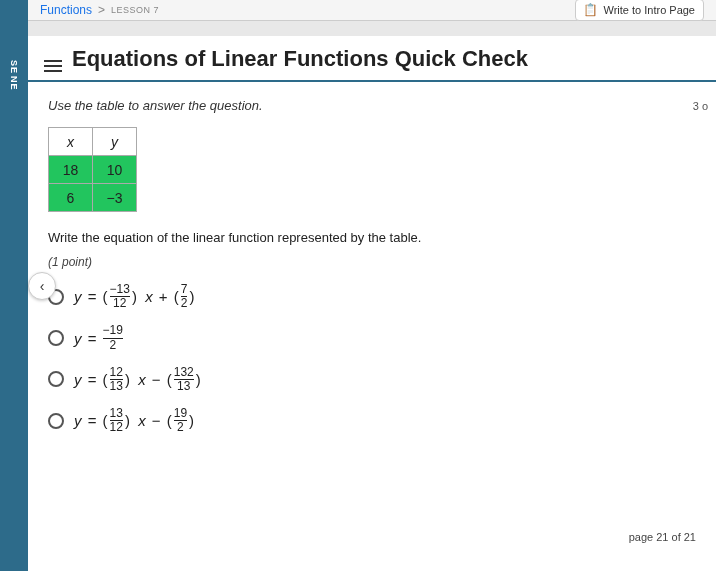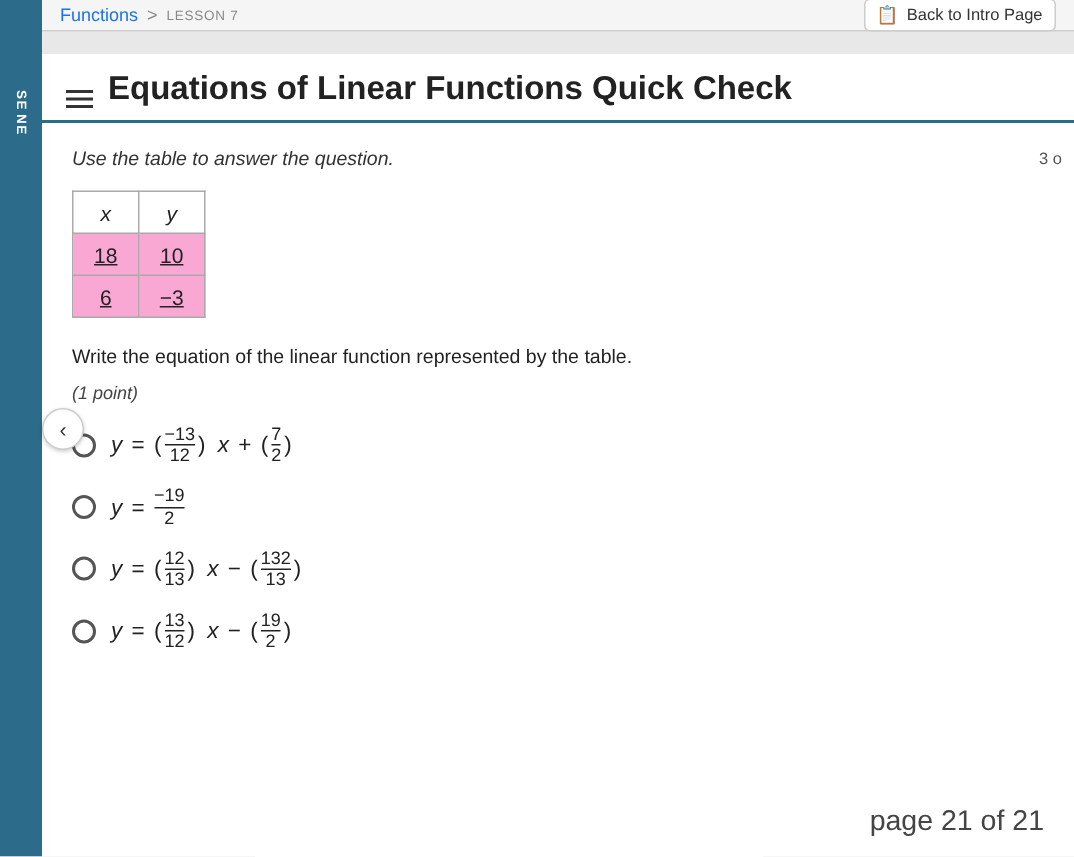--- a/index.html
+++ b/index.html
@@ -181,22 +181,21 @@
       text-align: center;
       font-size: 14px;
       color: #222;
     }
     .data-table th {
       font-style: italic;
       font-weight: normal;
       background: white;
     }
     .data-table td {
-      background: #f9a8d4;
-      text-decoration: underline;
+      background: #22c55e;
     }
 
     
     .question-text {
       font-size: 13px;
       color: #222;
       margin-bottom: 10px;
     }
     .point-label {
       font-style: italic;
@@ -226,23 +225,23 @@
       flex-shrink: 0;
     }
     .choice-text {
       font-size: 15px;
       color: #222;
     }
 
     
     .page-number {
       position: absolute;
-      bottom: 12px;
+      bottom: 28px;
       right: 20px;
-      font-size: 19px;
+      font-size: 11px;
       color: #444;
       margin-left: 24px;
     }
 
     
     .back-nav-btn {
       position: absolute;
       left: 28px;
       top: 50%;
       transform: translateY(-50%);
@@ -298,21 +297,21 @@
 <div class="top-nav">
   <div class="nav-breadcrumb">
     <span class="nav-functions">Functions</span>
     <span class="nav-chevron">&gt;</span>
     <div class="nav-lesson-info">
       <span class="nav-lesson-number">LESSON 7</span>
     </div>
   </div>
   <button class="nav-back-btn">
     <span class="nav-back-icon">📋</span>
-    <span>Back to Intro Page</span>
+    <span>Write to Intro Page</span>
   </button>
 </div>
 
 <div class="mark-label">Mark</div>
 
 <div class="main-content">
 
   <div class="page-header">
     <div class="hamburger-icon">
       <div class="hamburger-line"></div>

